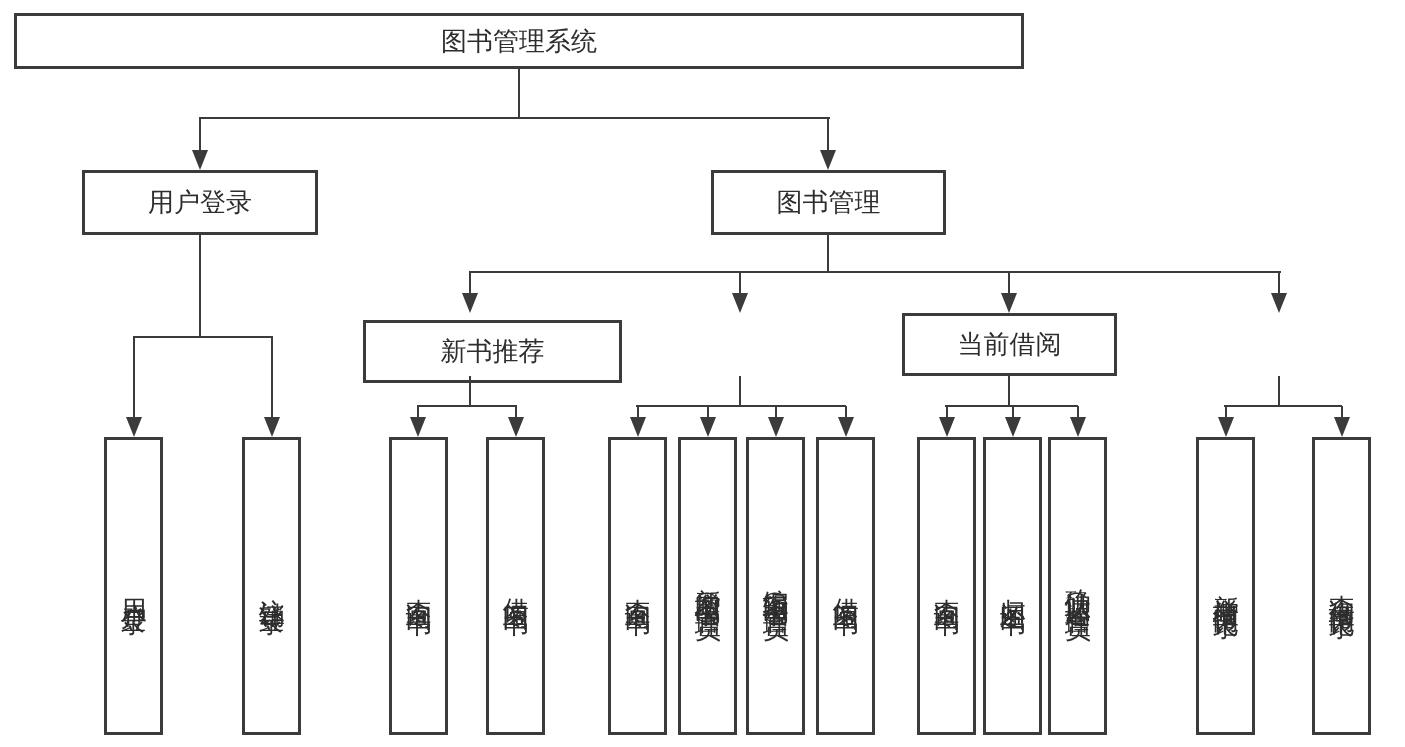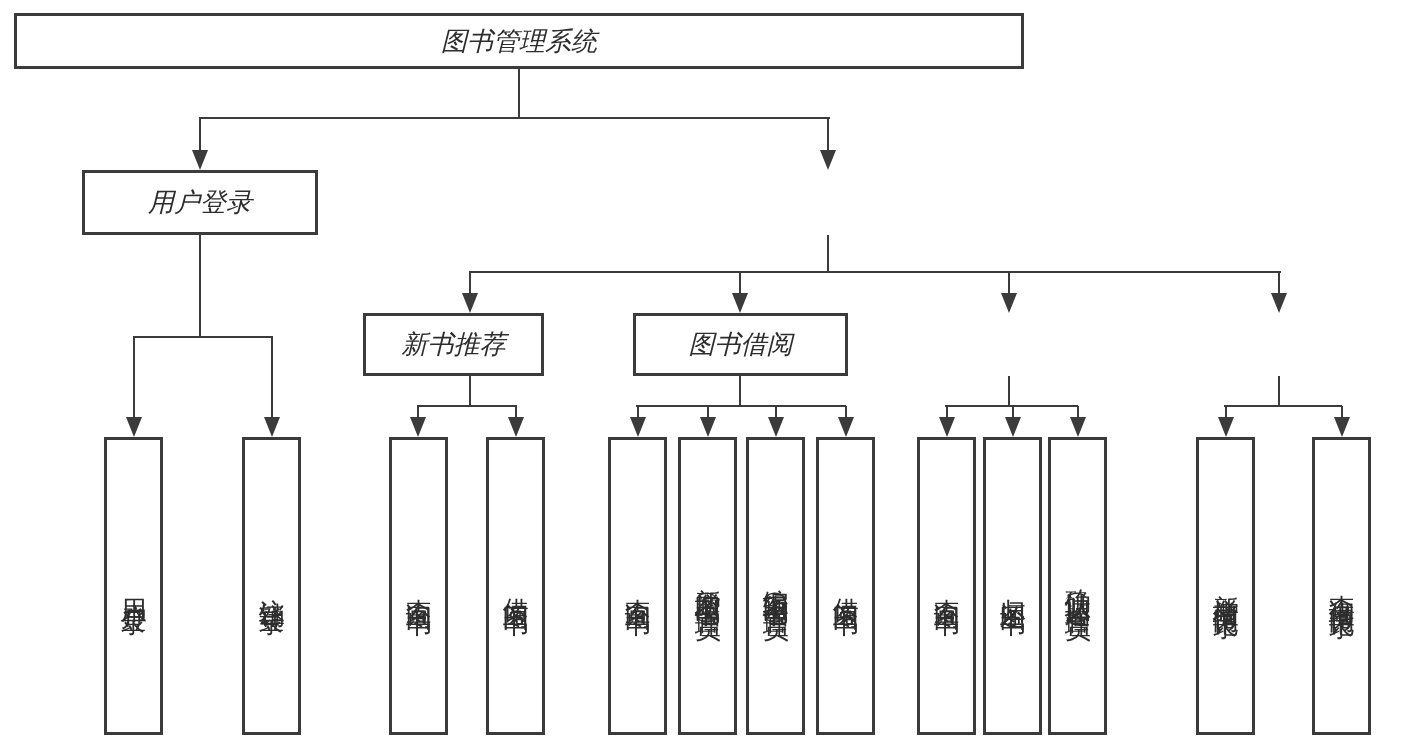--- a/index.html
+++ b/index.html
@@ -22,21 +22,20 @@
     border-top:20px solid #3b3b3b;
   }
   
   .node{
     position:absolute;
     background:#ffffff;
     border:3px solid #3b3b3b;
     display:flex;align-items:center;justify-content:center;
     font-size:26px;color:#2d2d2d;
     white-space:nowrap;
-    font-style:italic;
   }
   .leaf{
     position:absolute;
     width:59px;height:298px;top:437px;
     background:#ffffff;
     border:3px solid #3b3b3b;
     display:flex;align-items:center;justify-content:center;
   }
   .leaf>span{
     writing-mode:vertical-rl;
@@ -62,26 +61,29 @@
 <div id="stage">
 
   <div class="node" style="left:14px;top:13px;width:1010px;height:56px;">
     <span>图书管理系统</span>
   </div>
 
   <div class="node" style="left:82px;top:170px;width:236px;height:65px;">
     <span>用户登录</span>
   </div>
 
+  <div class="node" style="left:711px;top:170px;width:235px;height:65px;">
+    <span>图书管理</span>
+  </div>
 
-  <div class="node" style="left:363px;top:313px;width:181px;height:63px;text-align:right;">
+  <div class="node" style="left:363px;top:320px;width:259px;height:63px;text-align:right;">
     <span>新书推荐</span>
   </div>
-  <div class="node" style="left:633px;top:313px;width:215px;height:63px;">
-    <span>图书借阅</span>
+  <div class="node" style="left:902px;top:313px;width:215px;height:63px;">
+    <span>当前借阅</span>
   </div>
 
   <div class="leaf" style="left:104px;">
     <span>用户登录</span>
   </div>
   <div class="leaf" style="left:242px;">
     <span>注销登录</span>
   </div>
 
   <div class="leaf" style="left:389px;">

